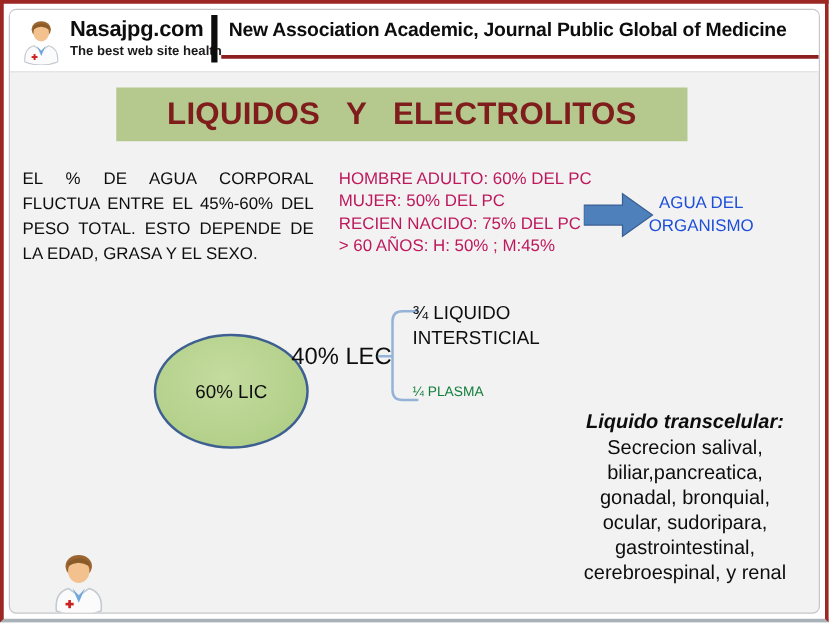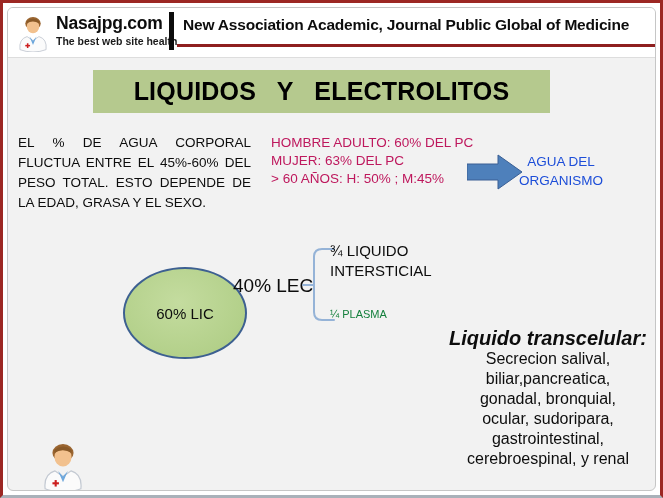--- a/index.html
+++ b/index.html
@@ -16,42 +16,42 @@
   .hdr { position:absolute; left:0; top:0; right:0; height:49px; background:#fff; border-bottom:1px solid #ddd; }
   .hdr-ico { position:absolute; left:6px; top:3px; width:38px; height:44px; }
   .brand { position:absolute; left:48px; top:5px; font-size:17.5px; font-weight:bold; letter-spacing:-0.2px; color:#0d0d0d; }
   .tagline { position:absolute; left:48px; top:27px; font-size:10.5px; font-weight:bold; color:#1a1a1a; white-space:nowrap; }
   .hdr-divider { position:absolute; left:161px; top:4px; width:5px; height:38px; background:#0c0c0c; }
   .journal { position:absolute; left:175px; top:8px; right:2px; font-size:15.5px; font-weight:bold; letter-spacing:-0.2px; white-space:nowrap; color:#0d0d0d; }
   .red-rule { position:absolute; left:169px; top:36px; width:478px; height:3px; background:#8e1f1f; }
   
   .title-box { position:absolute; left:85px; top:62px; width:457px; height:43px; background:#b5c98e;
                display:flex; align-items:center; justify-content:center; }
-  .title-box span { font-size:25px; font-weight:bold; word-spacing:14px; letter-spacing:0.2px; color:#000000; }
+  .title-box span { font-size:25px; font-weight:bold; word-spacing:14px; letter-spacing:0.2px; color:#7f1d1d; }
   
   .intro { position:absolute; left:10px; top:125px; width:233px; font-size:13.5px; line-height:20px; color:#0d0d0d; }
   .intro .j { text-align:justify; text-align-last:justify; }
   .stats { position:absolute; left:263px; top:126px; width:200px; font-size:13.5px; line-height:18px; color:#be185d; white-space:nowrap; }
   .agua { position:absolute; left:501px; top:144px; width:104px; text-align:center; font-size:13.5px; line-height:19px; color:#1d4ed8; }
   
   .ellipse {
     position:absolute; left:115px; top:259px; width:120px; height:88px;
     background:radial-gradient(ellipse at 45% 38%, #c4dc9f 0%, #b3d08a 70%, #a9c77f 100%);
     border:2.5px solid #3d6091; border-radius:50%;
     display:flex; align-items:center; justify-content:center;
   }
   .ellipse span { font-size:15px; color:#0d0d0d; }
   .lec { position:absolute; left:225px; top:267px; width:66px; font-size:19px; color:#0d0d0d; white-space:nowrap; }
   .bracket { position:absolute; left:293px; top:235px; }
   .branch-top { position:absolute; left:322px; top:233px; font-size:15px; line-height:20px; color:#0d0d0d; white-space:nowrap; }
   .branch-bottom { position:absolute; left:322px; top:300px; font-size:11px; color:#15803d; white-space:nowrap; }
   .arrow-svg { position:absolute; left:459px; top:144px; }
   
   .trans { position:absolute; left:429px; top:319px; width:222px; text-align:center; color:#0d0d0d; }
-  .trans .hd { font-size:20px; font-weight:bold; font-style:italic; line-height:22px; }
+  .trans .hd { font-size:16px; font-weight:bold; font-style:italic; line-height:22px; }
   .trans .ln { font-size:16px; line-height:20px; }
   
   .ftr-ico { position:absolute; left:28px; top:432px; width:54px; height:52px; }
 </style>
 </head>
 <body>
 
 <div class="stage">
   <div class="frame">
 
@@ -86,21 +86,22 @@
 
     <div class="intro">
       <div class="j">EL % DE AGUA CORPORAL</div>
       <div class="j">FLUCTUA ENTRE EL 45%-60% DEL</div>
       <div class="j">PESO TOTAL. ESTO DEPENDE DE</div>
       <div>LA EDAD, GRASA Y EL SEXO.</div>
     </div>
 
     <div class="stats">
       <div>HOMBRE ADULTO: 60% DEL PC</div>
-      <div>MUJER: 63% DEL PC</div>
+      <div>MUJER: 50% DEL PC</div>
+      <div>RECIEN NACIDO: 75% DEL PC</div>
       <div>&gt; 60 AÑOS: H: 50% ; M:45%</div>
     </div>
 
     <svg class="arrow-svg" width="56" height="40" viewBox="0 0 56 40">
       <polygon points="0,12 31,12 31,3 55,20 31,37 31,28 0,28" fill="#4e80bb" stroke="#3a5f94" stroke-width="1"></polygon>
     </svg>
     <div class="agua">
       <div>AGUA DEL</div>
       <div>ORGANISMO</div>
     </div>

